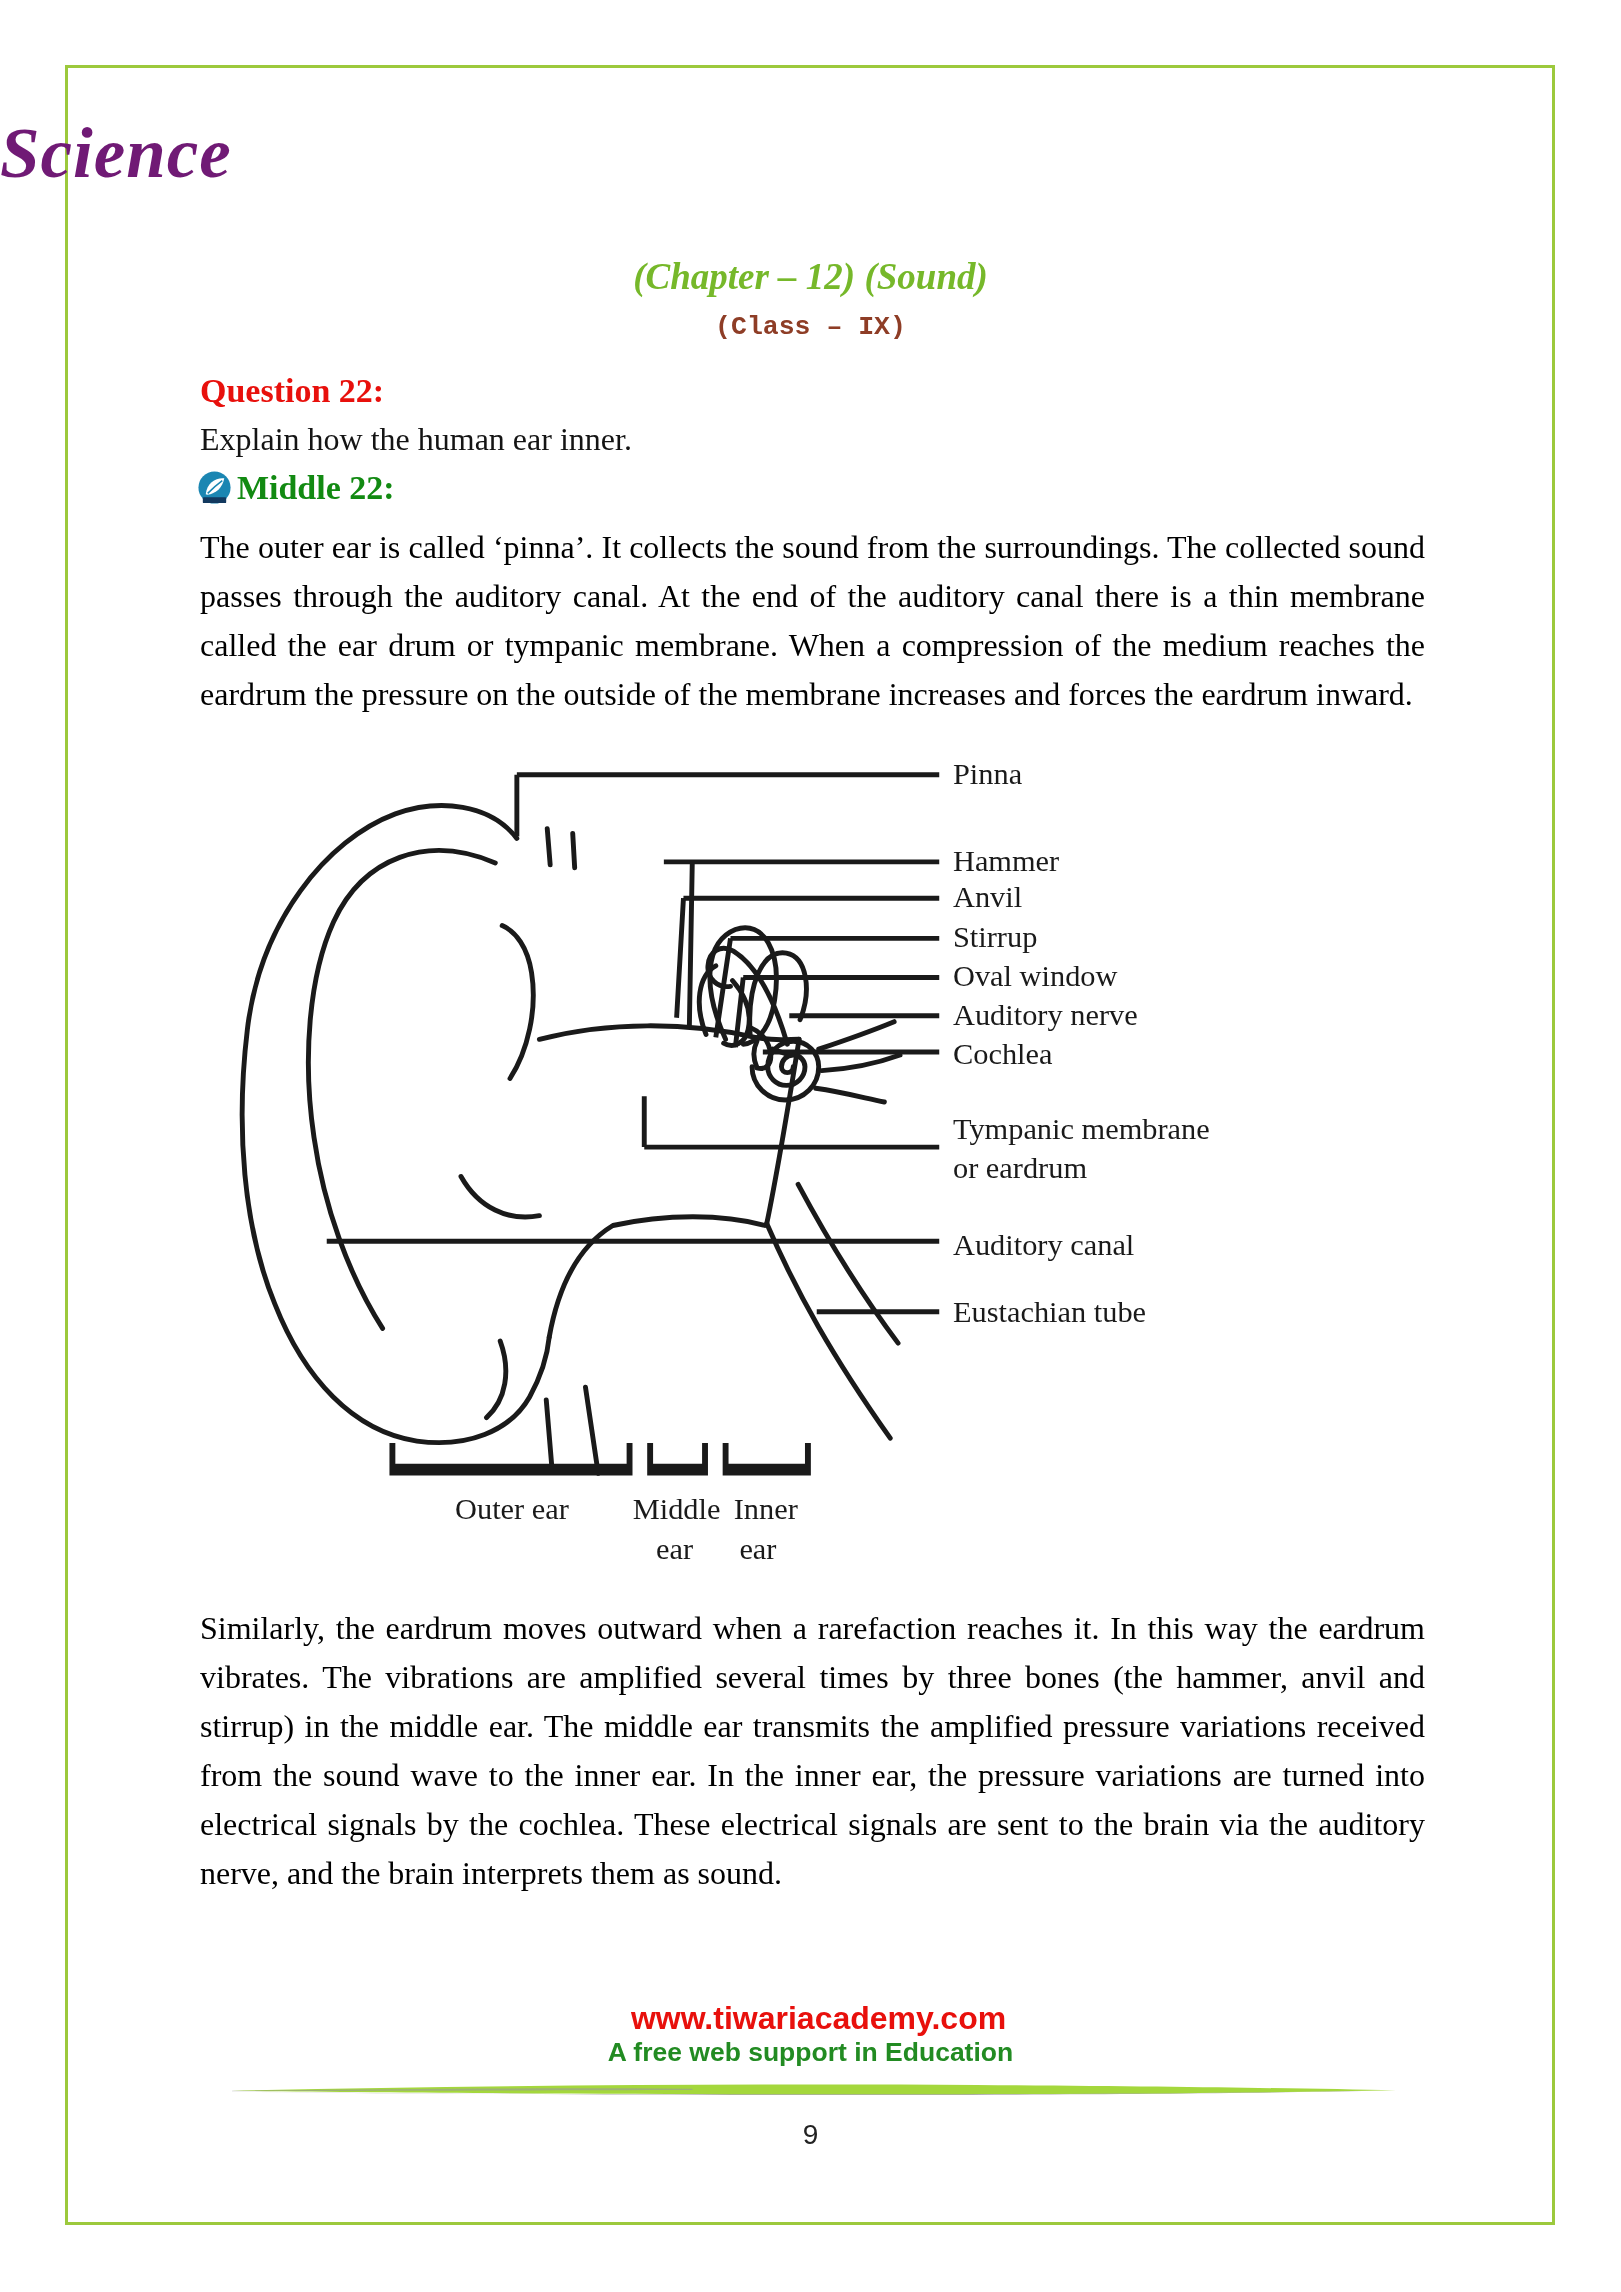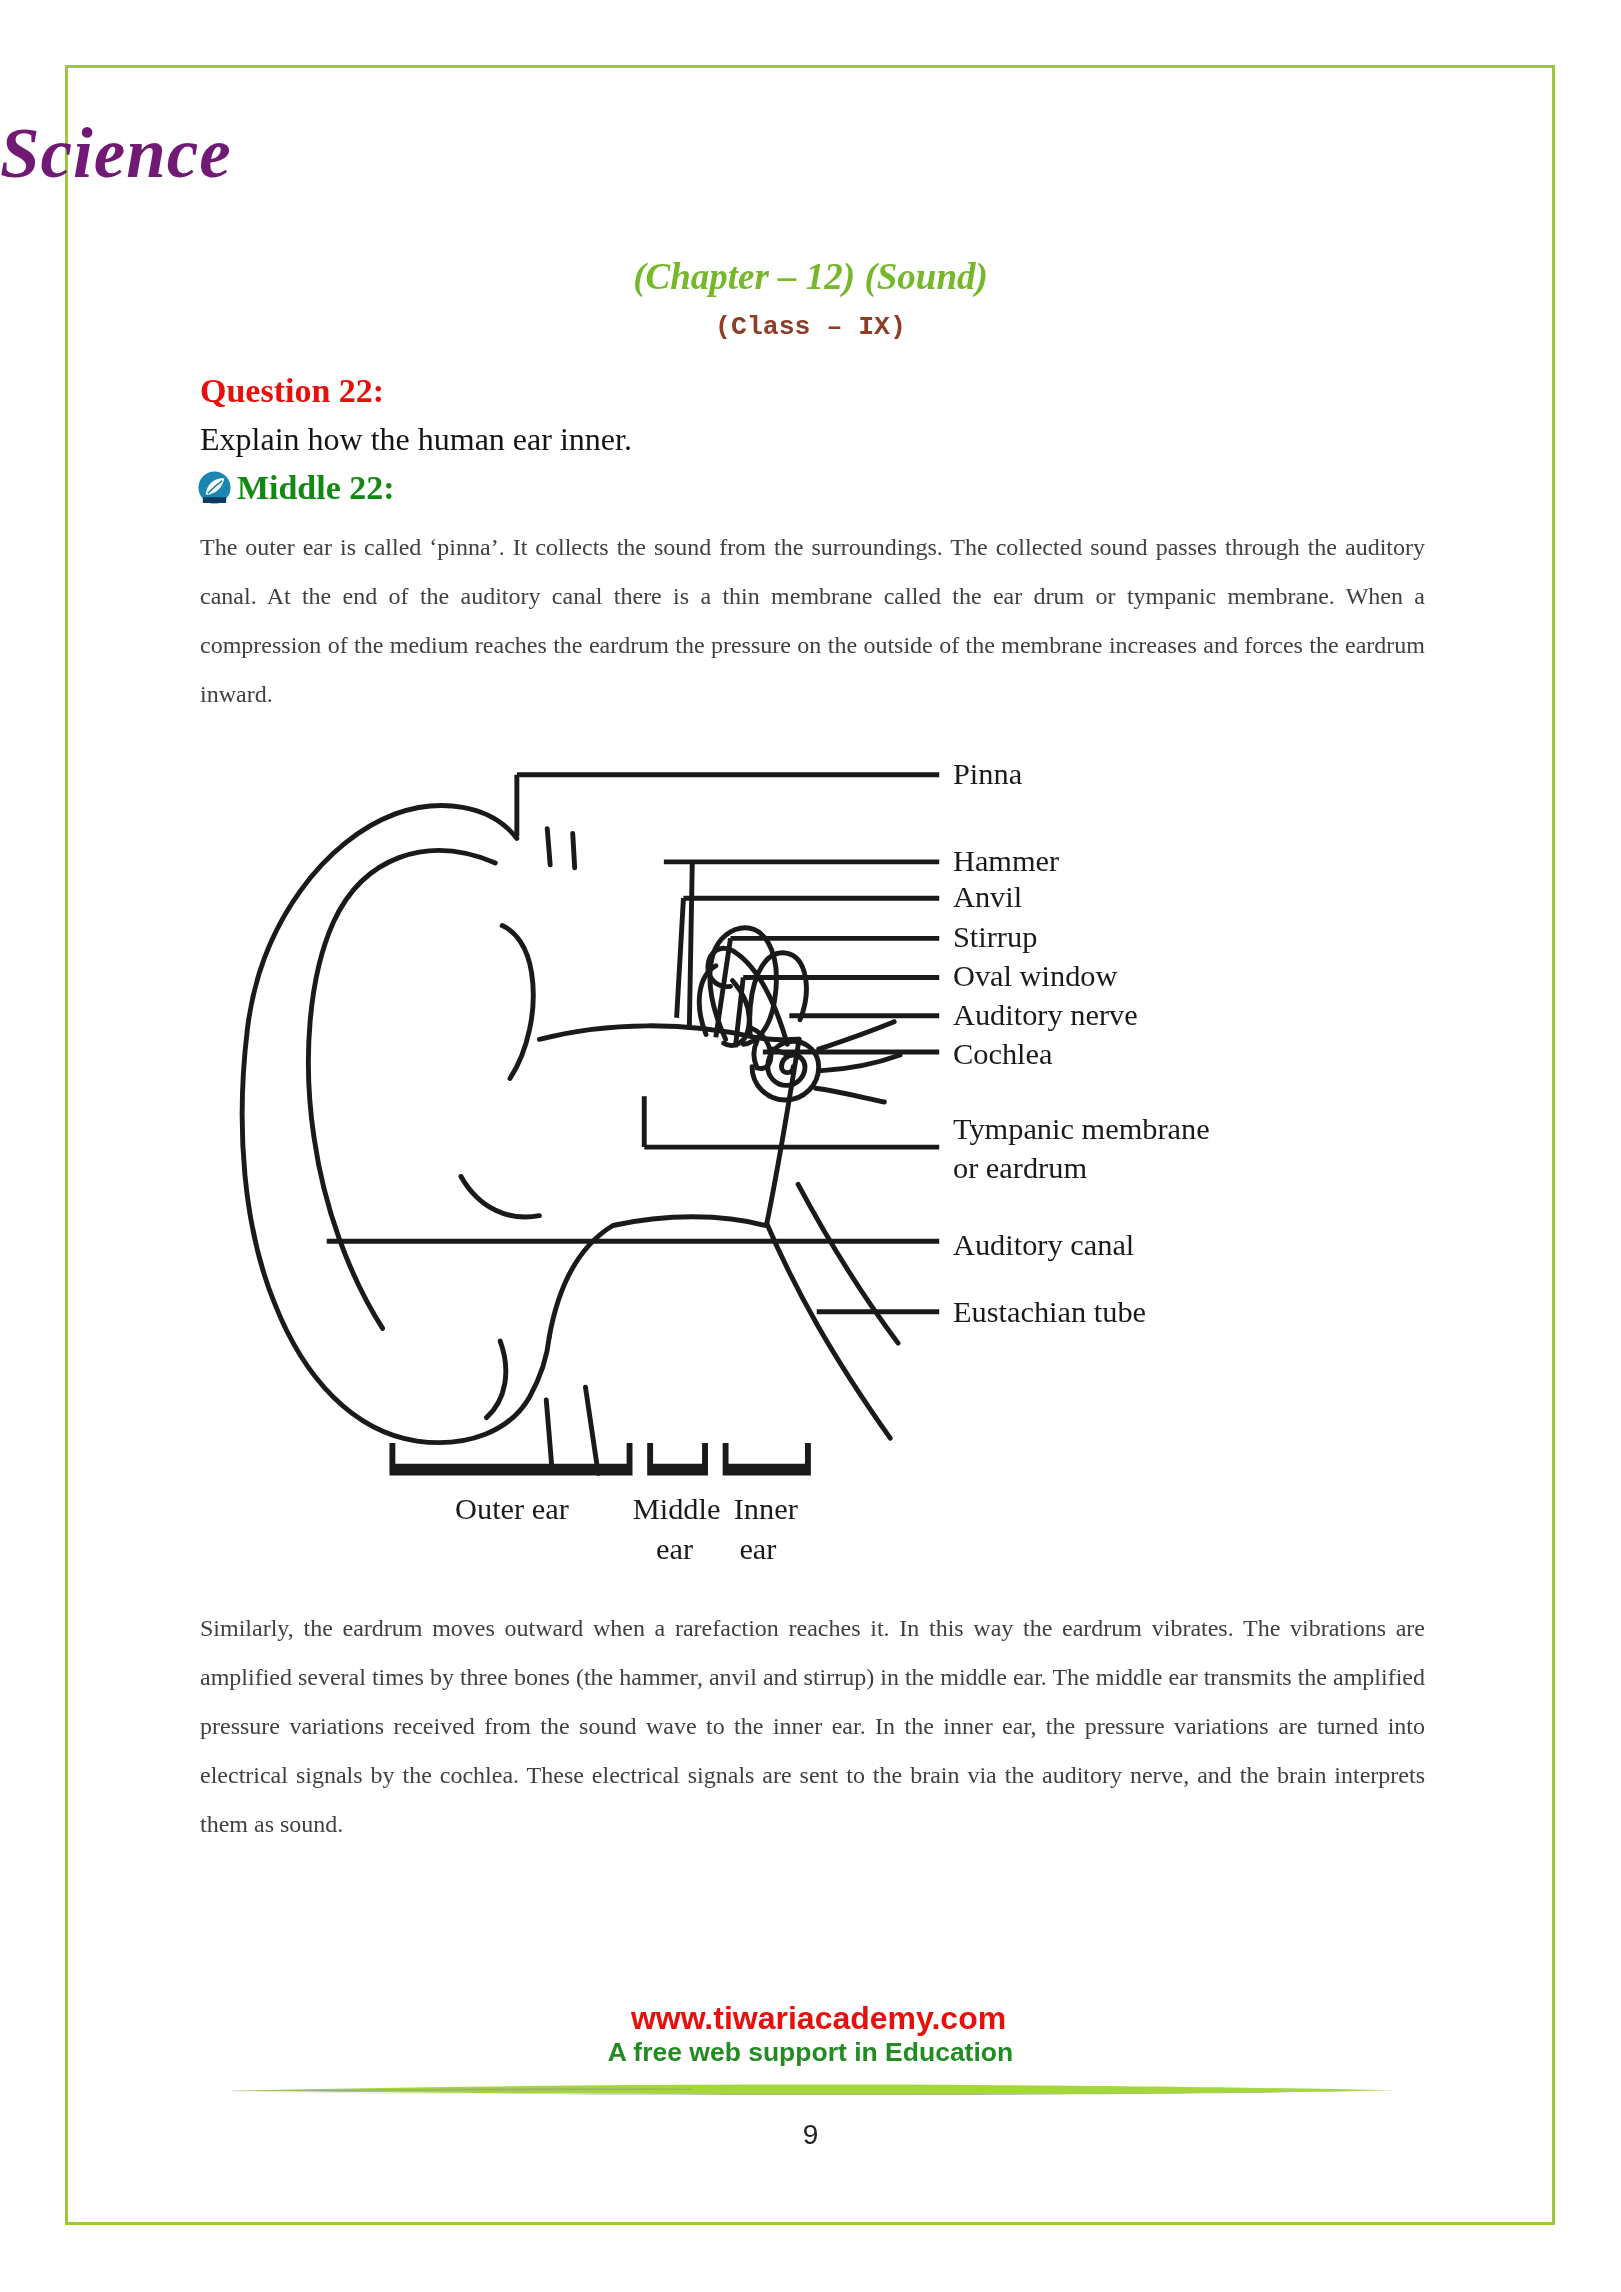--- a/index.html
+++ b/index.html
@@ -17,22 +17,22 @@
                font-family:"Liberation Serif",serif;font-style:italic;font-weight:bold;
                font-size:37px;color:#76B82A;margin-top:12px;}
   .hdr-class{position:absolute;left:0;top:312px;width:100%;text-align:center;
              font-family:Liberation Mono, monospace;font-weight:bold;
              font-size:26.5px;color:#8E3D26;}
   .q-head{position:absolute;left:200px;top:372px;font-weight:bold;font-size:34px;color:#E8100C;}
   .q-text{position:absolute;left:200px;top:421px;font-size:32px;}
   .a-row{position:absolute;left:196px;top:469px;display:flex;align-items:center;}
   .a-row .logo{width:37px;height:37px;margin-right:3.9px;flex:0 0 auto;}
   .a-head{font-weight:bold;font-size:34px;color:#128A12;}
-  .para{position:absolute;left:200px;width:1225px;font-size:24px;line-height:49px;
-        text-align:justify;color:#404040;}
+  .para{position:absolute;left:200px;width:1225px;font-size:32px;line-height:49px;
+        text-align:justify;color:#000000;}
   .p1{top:523px;}
   .p2{top:1604px;}
   .diagram{position:absolute;left:216px;top:755px;width:1078px;height:843px;}
   .diagram .ln{fill:none;stroke:#1a1a1a;stroke-width:5;stroke-linecap:round;stroke-linejoin:round;}
   .diagram .leader{fill:none;stroke:#1a1a1a;stroke-width:5;stroke-linecap:butt;}
   .diagram text{font-family:"Liberation Serif","DejaVu Serif",serif;font-size:31px;fill:#1a1a1a;}
   .diagram .bl{text-anchor:middle;}
   .ft-site{position:absolute;left:0;top:2000px;width:100%;text-align:center;
            font-family:"Liberation Sans",sans-serif;font-weight:bold;font-size:32px;color:#E8100C;margin-left:8px;}
   .ft-tag{position:absolute;left:0;top:2037px;width:100%;text-align:center;

